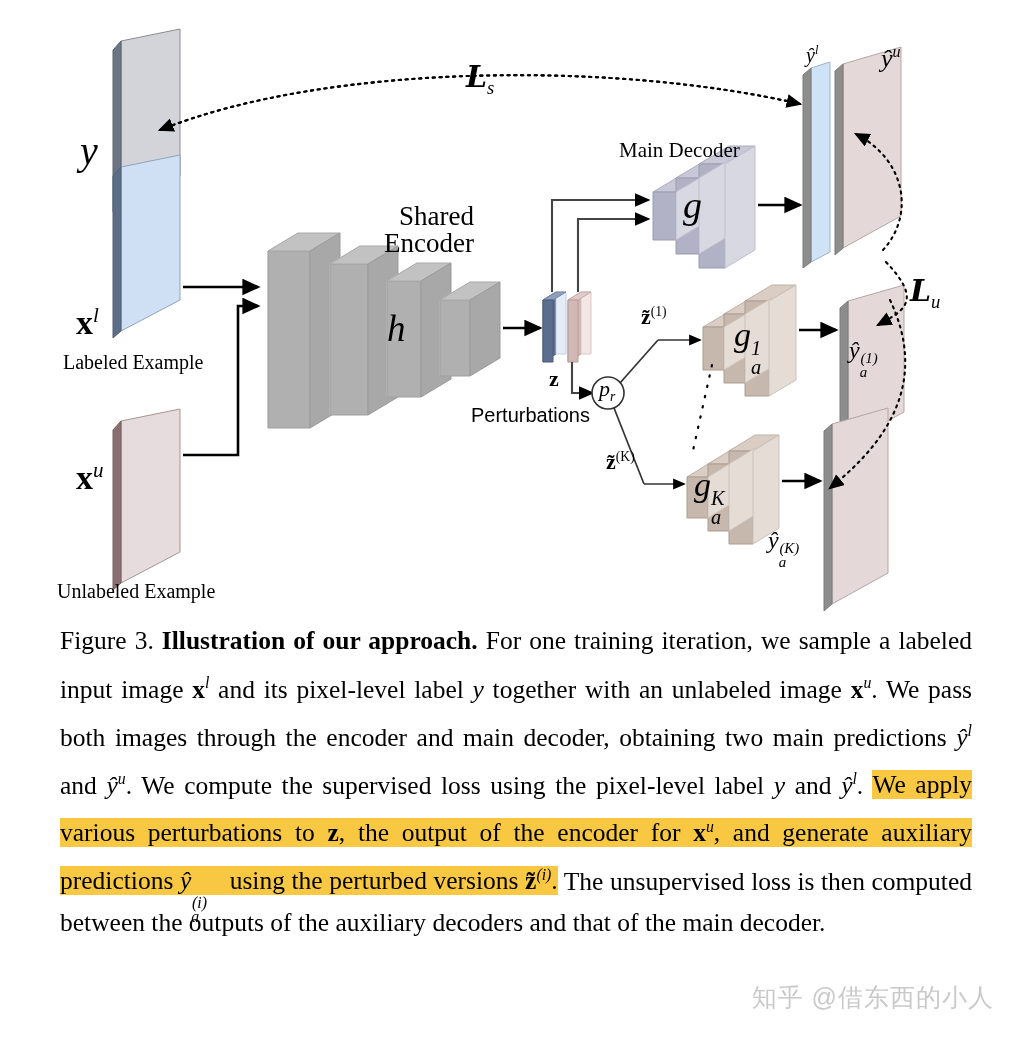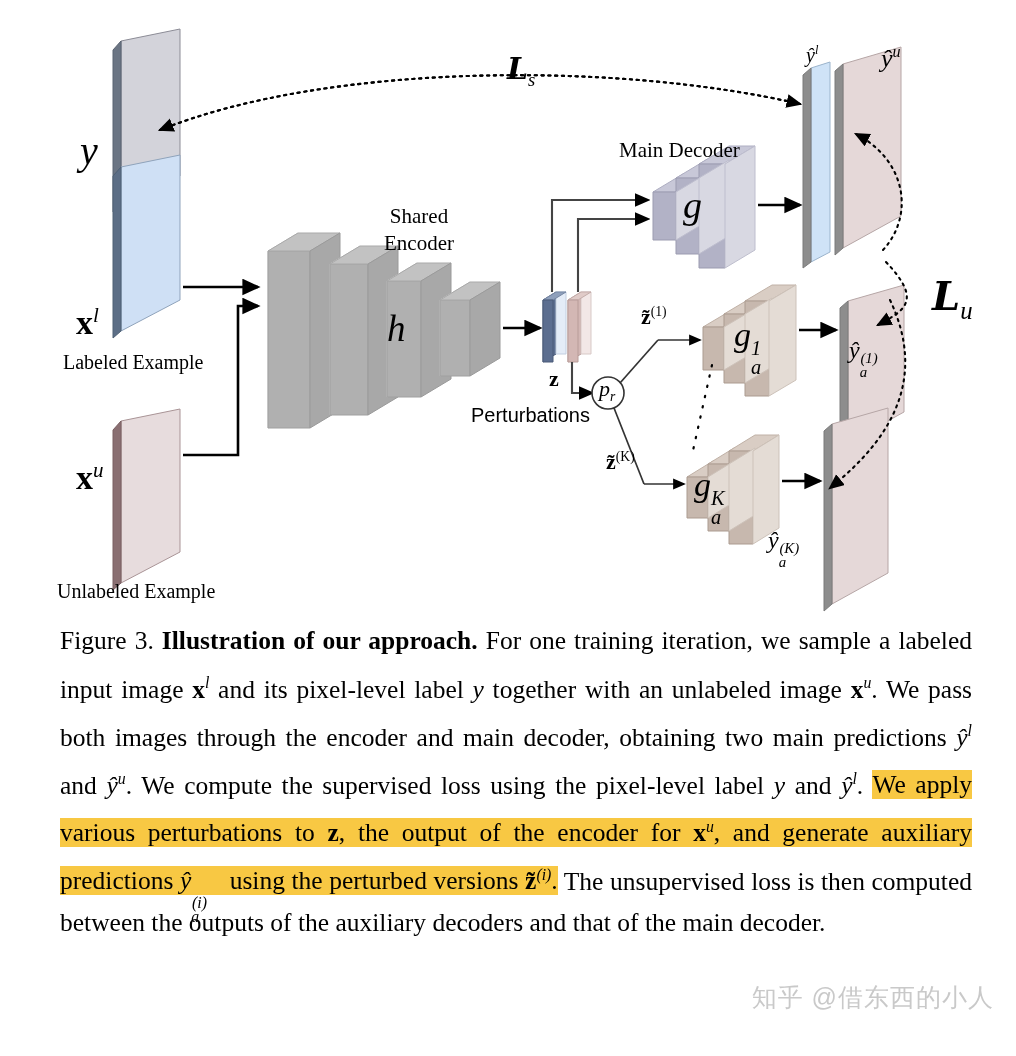--- a/index.html
+++ b/index.html
@@ -212,21 +212,21 @@
 </div>
 
 <div class="lbl" style="left:76px;top:460px;font-size:34px;">
   <b class="up">x</b><span class="sup math">u</span>
 </div>
 
 <div class="lbl plainlab" style="left:63px;top:352px;font-size:20px;"><span>Labeled Example</span></div>
 
 <div class="lbl plainlab" style="left:57px;top:581px;font-size:20px;"><span>Unlabeled Example</span></div>
 
-<div class="lbl plainlab" style="left:384px;top:203px;font-size:21px;text-align:center;line-height:27px;">
+<div class="lbl plainlab" style="left:384px;top:203px;font-size:27px;text-align:right;line-height:27px;">
   <span>Shared</span><br>
   <span>Encoder</span>
 </div>
 
 <div class="lbl math" style="left:387px;top:310px;font-size:37px;"><span>h</span></div>
 
 <div class="lbl plainlab" style="left:619px;top:140px;font-size:21px;"><span>Main Decoder</span></div>
 
 <div class="lbl math" style="left:683px;top:186px;font-size:38px;"><span>g</span></div>
 
@@ -276,25 +276,25 @@
   </span>
 </div>
 
 <div class="lbl" style="left:768px;top:528px;font-size:24px;">
   <span class="math">ŷ</span><span style="display:inline-block;position:relative;width:1.45em;">
     <span class="sup math" style="position:absolute;left:.05em;top:-.45em;font-size:.62em;">(K)</span>
     <span class="sub math" style="position:absolute;left:0;top:.48em;font-size:.62em;">a</span>
   </span>
 </div>
 
-<div class="lbl" style="left:466px;top:54px;font-size:30px;margin-left:41px;">
+<div class="lbl" style="left:466px;top:62px;font-size:30px;">
   <span class="cal">L</span><span class="sub math">s</span>
 </div>
 
-<div class="lbl" style="left:932px;top:276px;font-size:40px;">
+<div class="lbl" style="left:910px;top:276px;font-size:30px;">
   <span class="cal">L</span><span class="sub math">u</span>
 </div>
 
 </div>
 
 <div id="caption">
   <span>Figure 3.</span>
   <b>Illustration of our approach.</b>
   For one training iteration, we sample a labeled input image <b>x</b><span class="sup math">l</span> and its pixel-level label <span class="math">y</span> to​gether with an unlabeled image <b>x</b><span class="sup math">u</span>. We pass both images through the encoder and main decoder, obtaining two main predictions <span class="math">ŷ</span><span class="sup math">l</span> and <span class="math">ŷ</span><span class="sup math">u</span>. We compute the supervised loss using the pixel-level label <span class="math">y</span> and <span class="math">ŷ</span><span class="sup math">l</span>. <span class="hl" style="background: rgb(248, 200, 67);">We apply various perturbations to <b>z</b>, the output of the encoder for <b>x</b><span class="sup math">u</span>, and generate auxiliary predictions <span class="math">ŷ</span><span style="display:inline-block;position:relative;width:1.25em;"><span class="sup math" style="position:absolute;left:.05em;top:-.5em;font-size:.62em;">(i)</span><span class="sub math" style="position:absolute;left:0;top:.42em;font-size:.62em;">a</span></span> using the perturbed versions <b>z̃</b><span class="sup math">(i)</span>.</span> The unsupervised loss is then computed between the outputs of the auxiliary decoders and that of the main decoder.
 </div>

